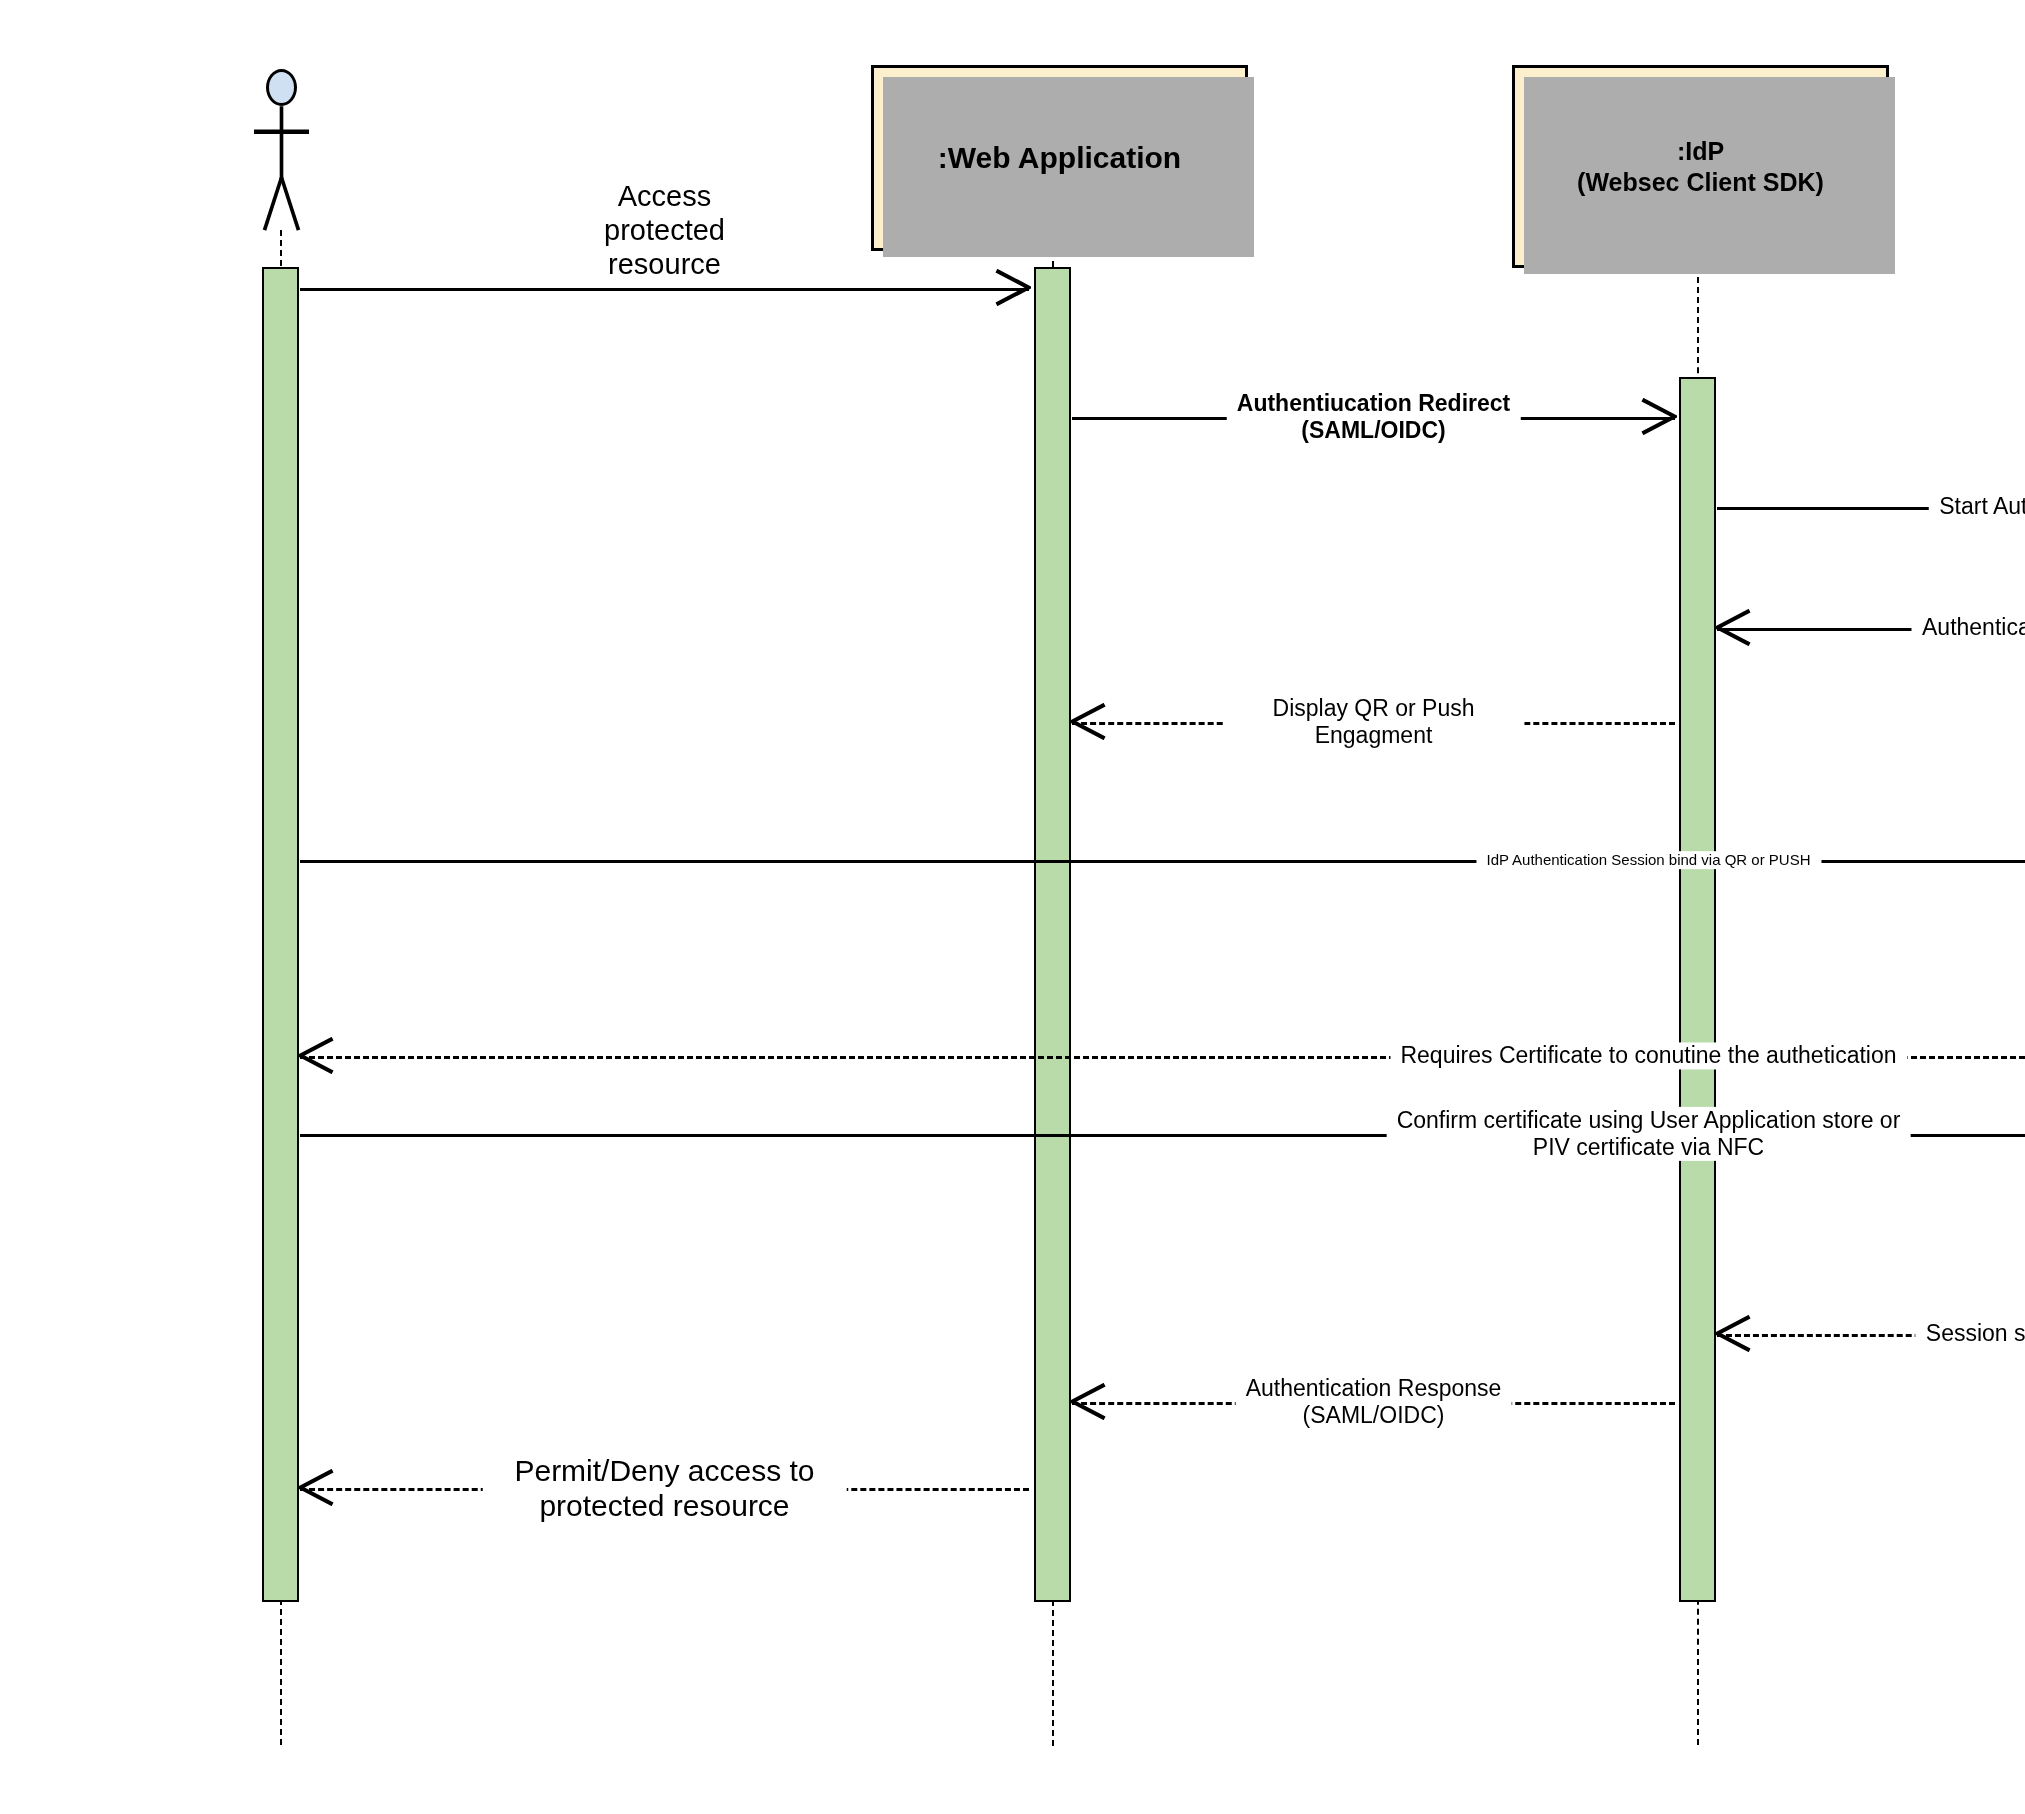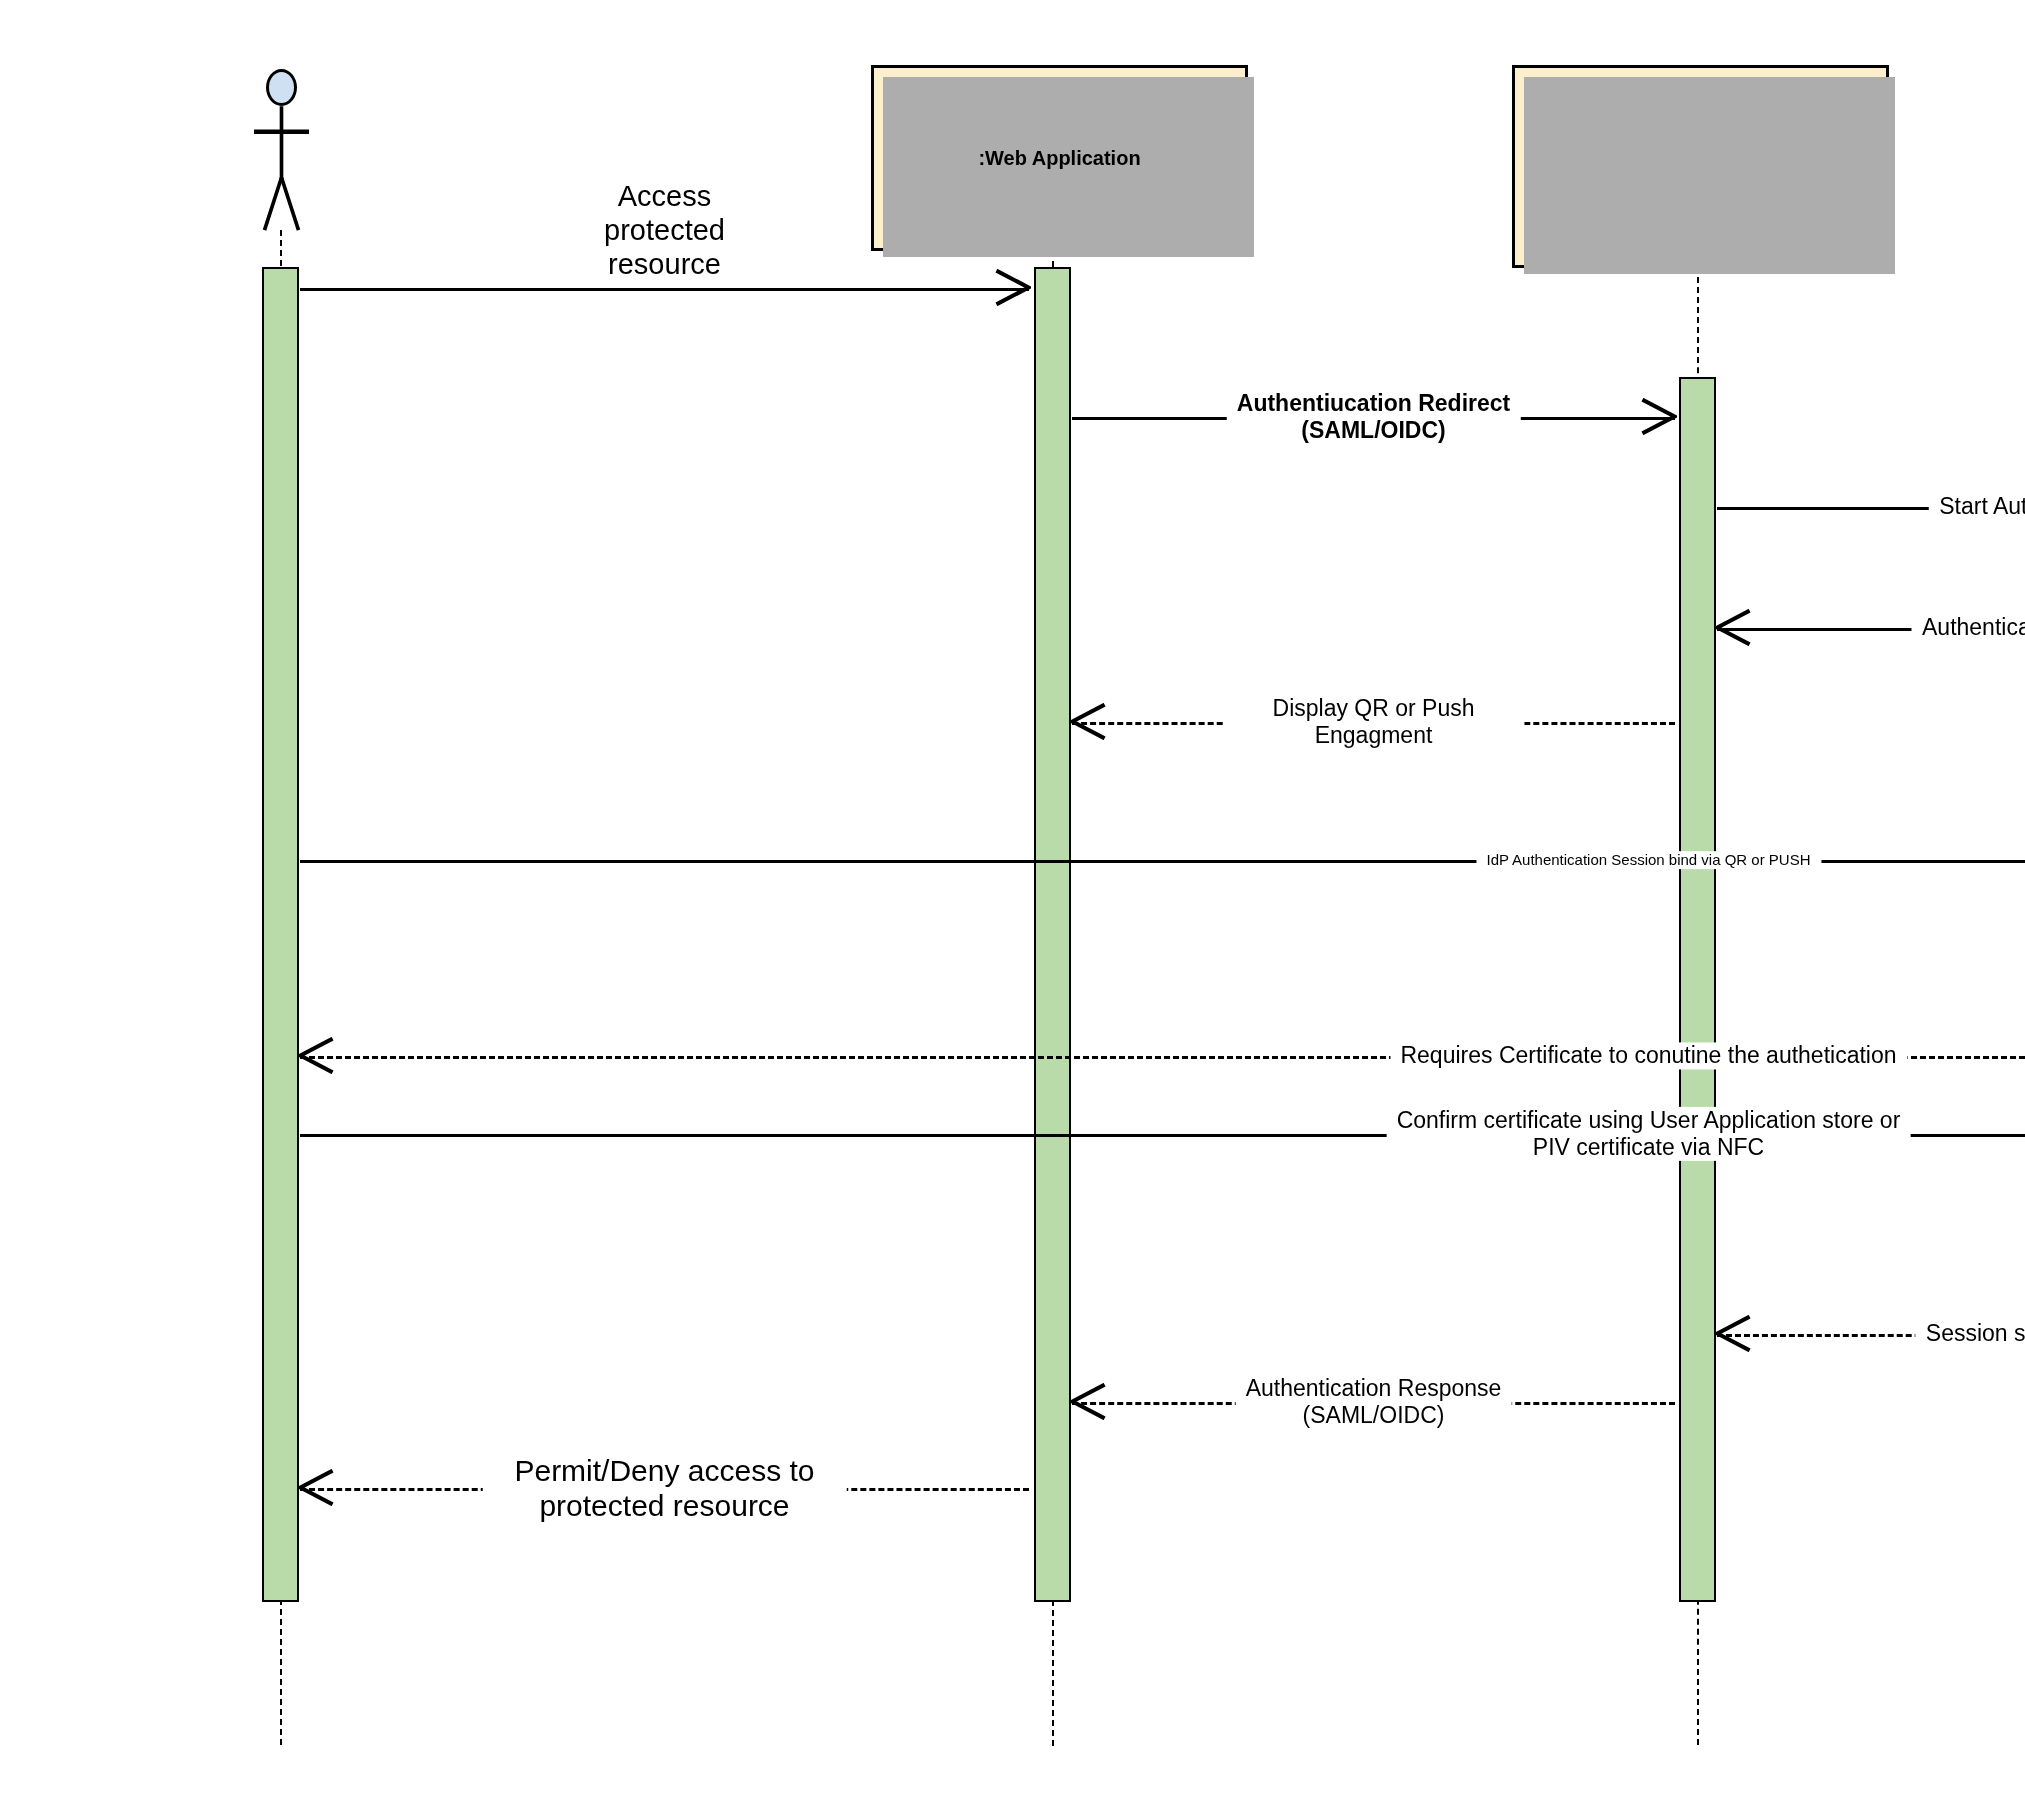--- a/index.html
+++ b/index.html
@@ -45,27 +45,29 @@
   <div class="actor" style="left:241px;top:69px;width:81px;height:170px;">
     <div class="head" style="left:25px;top:0px;width:31px;height:37px;"></div>
     <svg width="81" height="170" viewBox="0 0 200 420">
       <line x1="100" y1="92" x2="100" y2="275" stroke="#000" stroke-width="9"></line>
       <line x1="32" y1="155" x2="168" y2="155" stroke="#000" stroke-width="11"></line>
       <line x1="100" y1="268" x2="58" y2="398" stroke="#000" stroke-width="9"></line>
       <line x1="100" y1="268" x2="142" y2="398" stroke="#000" stroke-width="9"></line>
     </svg>
   </div>
 
-  <div class="pbox" style="left:871px;top:65px;width:377px;height:186px;font-size:20px;">
+  <div class="pbox" style="left:871px;top:65px;width:377px;height:186px;font-size:30px;">
     <div class="shadow"></div>
     <div class="ptext">:Web Application</div>
   </div>
 
   <div class="pbox" style="left:1512px;top:65px;width:377px;height:203px;font-size:25px;">
     <div class="shadow"></div>
+    <div class="ptext">:IdP
+(Websec Client SDK)</div>
   </div>
 
   <div class="lifeline" style="left:280px;top:230px;height:1515px;"></div>
   <div class="lifeline" style="left:1052px;top:251px;height:1495px;"></div>
   <div class="lifeline" style="left:1697px;top:267px;height:1478px;"></div>
 
   <div class="act" style="left:262px;top:267px;width:37px;height:1335px;"></div>
   <div class="act" style="left:1034px;top:267px;width:37px;height:1335px;"></div>
   <div class="act" style="left:1679px;top:377px;width:37px;height:1225px;"></div>
 

